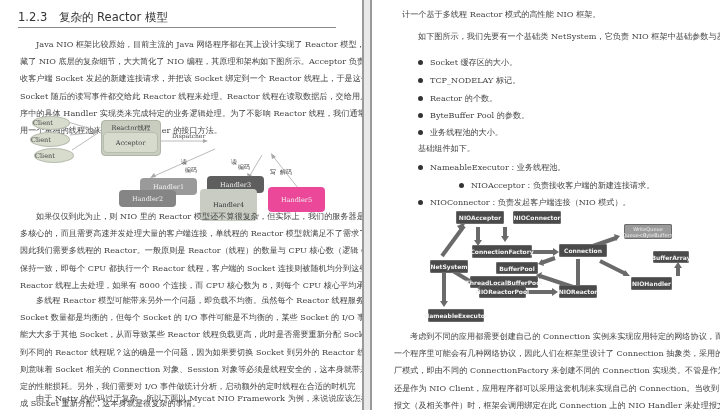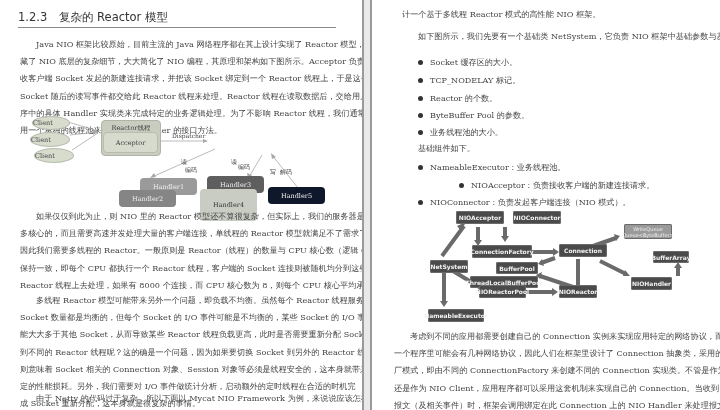--- a/index.html
+++ b/index.html
@@ -111,21 +111,21 @@
       </div>
     <div class="rbox" style="left:99px; top:77px; width:57px; height:17px; background:#858585; color:#f0f0f0;">
         <span>Handler2</span>
       </div>
     <div class="rbox" style="left:187px; top:63px; width:57px; height:17px; background:#5e5e5e; color:#f0f0f0;">
         <span>Handler3</span>
       </div>
     <div class="rbox" style="left:180px; top:76px; width:57px; height:32px; background:#c8ccc3; color:#333;">
         <span>Handler4</span>
       </div>
-    <div class="rbox" style="left:248px; top:74px; width:57px; height:17px; background:#0f172a; color:#f0f0f0;">
+    <div class="rbox" style="left:248px; top:74px; width:57px; height:25px; background:#ec4899; color:#f0f0f0;">
         <span>Handler5</span>
       </div>
   </div>
 
   <div class="para" style="left:20px; top:208px; width:320px;">
     <span class="line" style="padding-left:16px">如果仅仅到此为止，则 NIO 里的 Reactor 模型还不算很复杂，但实际上，我们的服务器是</span>
     <span class="line">多核心的，而且需要高速并发处理大量的客户端连接，单线程的 Reactor 模型就满足不了需求了，</span>
     <span class="line">因此我们需要多线程的 Reactor。一般原则是 Reactor（线程）的数量与 CPU 核心数（逻辑 CPU）</span>
     <span class="line">保持一致，即每个 CPU 都执行一个 Reactor 线程，客户端的 Socket 连接则被随机均分到这些</span>
     <span class="line">Reactor 线程上去处理，如果有 8000 个连接，而 CPU 核心数为 8，则每个 CPU 核心平均承担</span>

